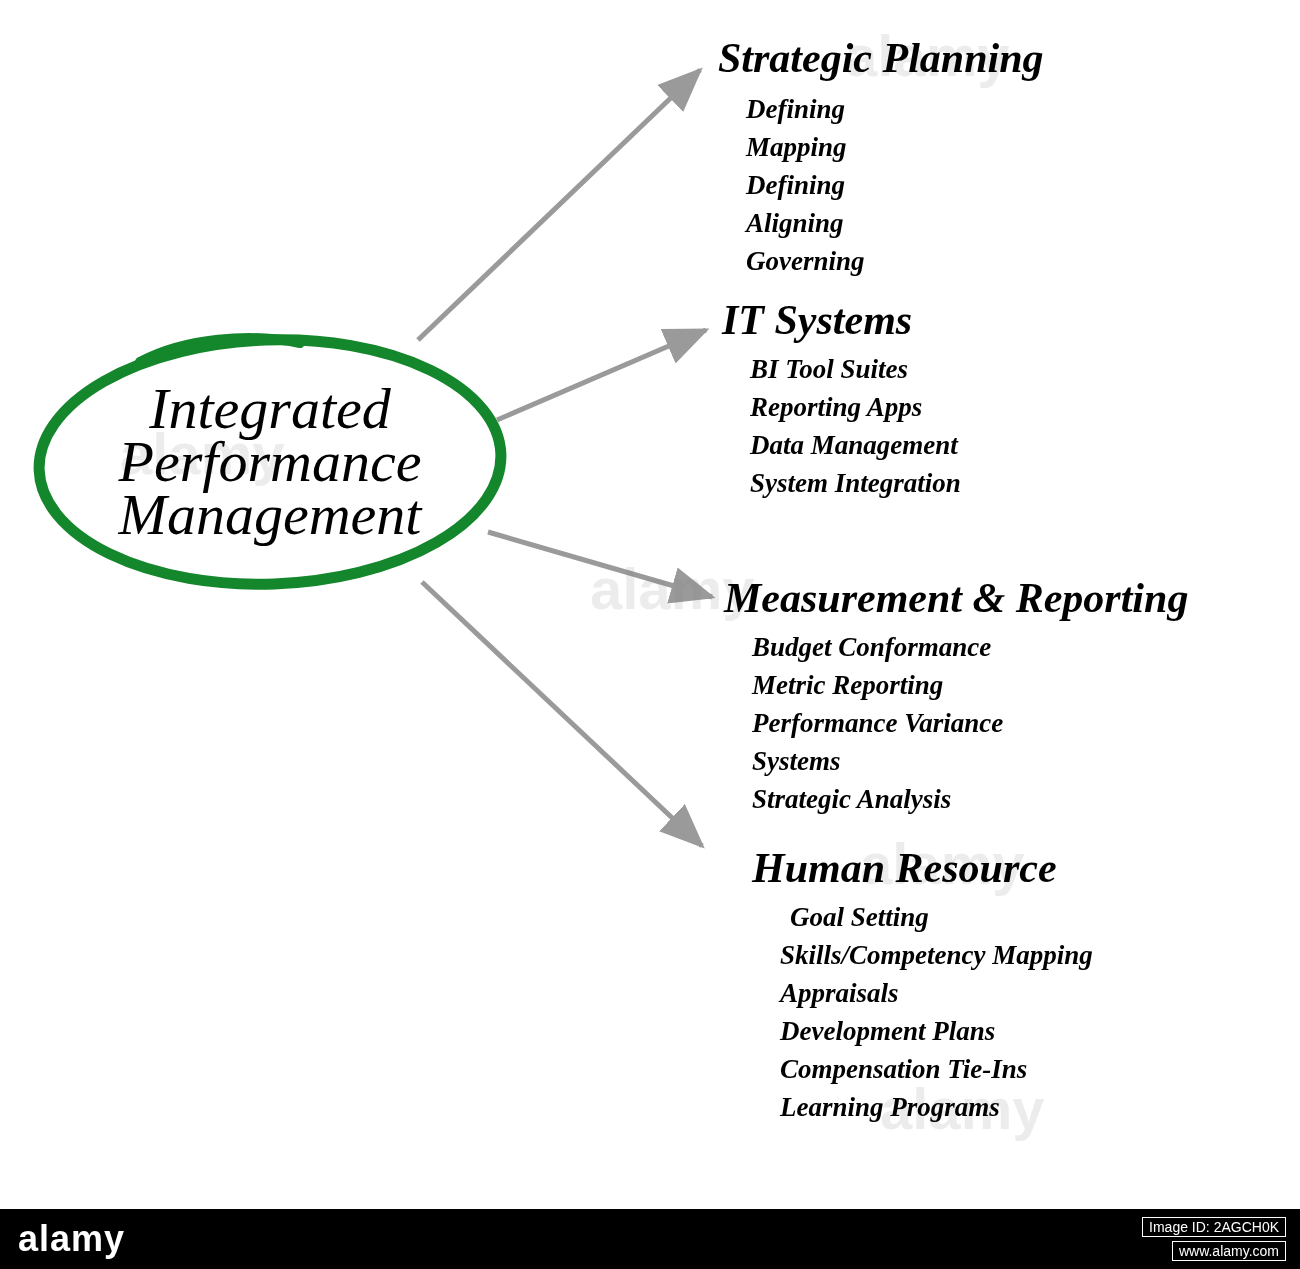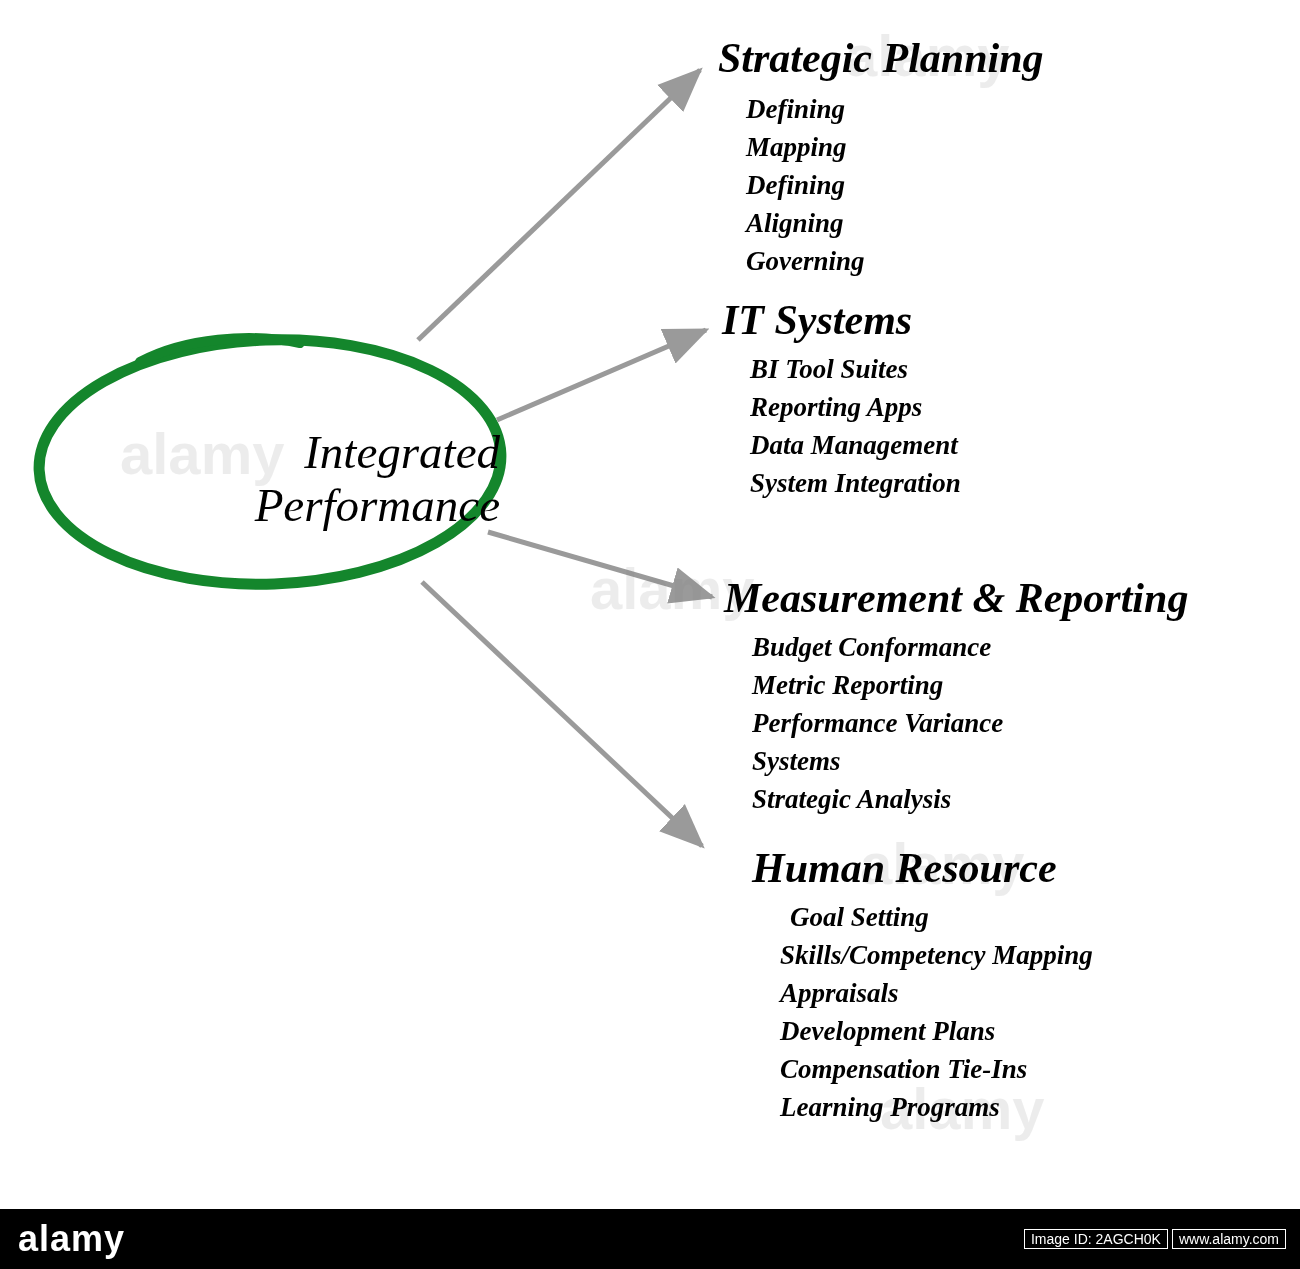--- a/index.html
+++ b/index.html
@@ -9,27 +9,26 @@
     position:relative;
     overflow:hidden;
     font-family:"Liberation Serif", serif;
     color:#000;
   }
   .diagram{position:absolute;left:0;top:0;width:1300px;height:1209px;}
   svg.links{position:absolute;left:0;top:0;width:1300px;height:1209px;}
 
   .center-label{
     position:absolute;left:40px;top:382px;width:460px;
-    text-align:right;
+    text-align:center;
     font-style:italic;
-    font-size:47px;
+    font-size:58px;
     line-height:53px;
     font-weight:500;
     z-index:3;
-    margin-top:44px;
   }
   .section{position:absolute;z-index:3;}
   .section .title{
     font-style:italic;font-weight:bold;
     font-size:42px;line-height:48px;white-space:nowrap;
   }
   .items{margin-top:8px;padding-left:28px;}
   .item{
     font-style:italic;font-weight:bold;
     font-size:27px;line-height:38px;white-space:nowrap;
@@ -47,21 +46,21 @@
     position:absolute;left:0;bottom:0;width:1300px;height:60px;
     background:#000;z-index:5;
     display:flex;align-items:center;justify-content:space-between;
     font-family:"Liberation Sans", sans-serif;
   }
   .brand{
     color:#fff;font-weight:bold;font-size:36px;letter-spacing:1px;
     margin-left:18px;line-height:60px;
   }
   .footer-meta{
-    margin-right:14px;display:flex;flex-direction:row;align-items:flex-end;gap:4px;
+    margin-right:14px;display:flex;flex-direction:column;align-items:flex-end;gap:4px;
   }
   .footer-meta span{
     color:#fff;font-size:14px;line-height:16px;
     border:1px solid #fff;padding:1px 6px;
   }
 </style>
 </head>
 <body>
 
 <div class="diagram">
@@ -86,20 +85,21 @@
 
     <line x1="418" y1="340" x2="700" y2="70" stroke="#9a9a9a" stroke-width="5" marker-end="url(#ah)"></line>
     <line x1="497" y1="420" x2="706" y2="330" stroke="#9a9a9a" stroke-width="5" marker-end="url(#ah)"></line>
     <line x1="488" y1="532" x2="712" y2="597" stroke="#9a9a9a" stroke-width="5" marker-end="url(#ah)"></line>
     <line x1="422" y1="582" x2="702" y2="846" stroke="#9a9a9a" stroke-width="5" marker-end="url(#ah)"></line>
   </svg>
 
   <div class="center-label">
     <div>Integrated</div>
     <div>Performance</div>
+    <div>Management</div>
   </div>
 
   <div class="section" style="left:718px;top:34px;">
     <div class="title">Strategic Planning</div>
     <div class="items">
       <div class="item">Defining</div>
       <div class="item">Mapping</div>
       <div class="item">Defining</div>
       <div class="item">Aligning</div>
       <div class="item">Governing</div>

